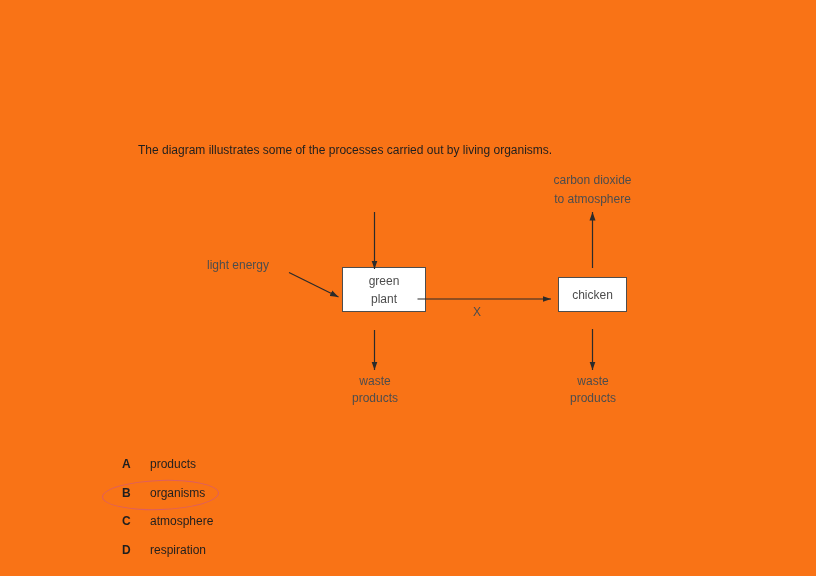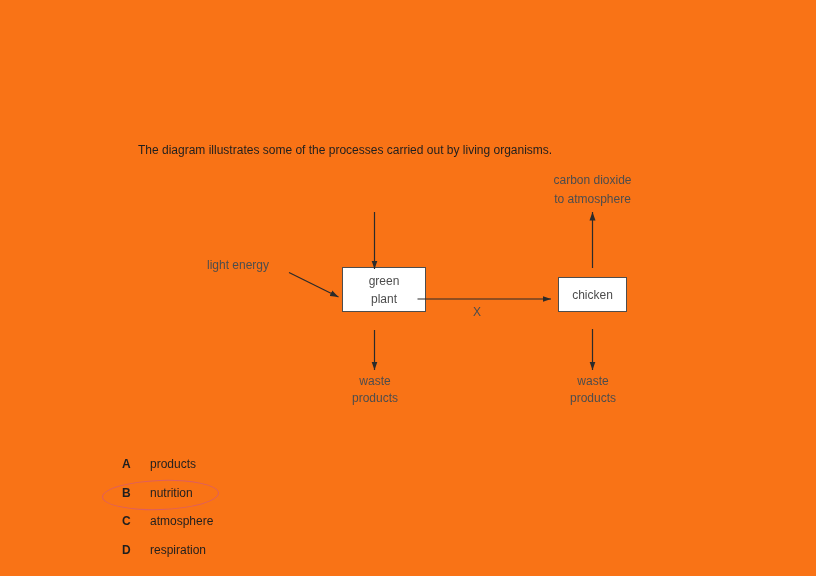--- a/index.html
+++ b/index.html
@@ -105,21 +105,21 @@
     <line x1="592.5" y1="329" x2="592.5" y2="370" stroke="#2b2b2b" stroke-width="1.2" marker-end="url(#ah)"></line>
   </svg>
 
 
   <div class="option-row" style="top:457px;">
     <span class="option-letter">A</span>
     <span>products</span>
   </div>
   <div class="option-row" style="top:486px;">
     <span class="option-letter">B</span>
-    <span>nutrition</span>
+    <span>organisms</span>
   </div>
   <div class="option-row" style="top:514px;">
     <span class="option-letter">C</span>
     <span>atmosphere</span>
   </div>
   <div class="option-row" style="top:543px;">
     <span class="option-letter">D</span>
     <span>respiration</span>
   </div>
 

